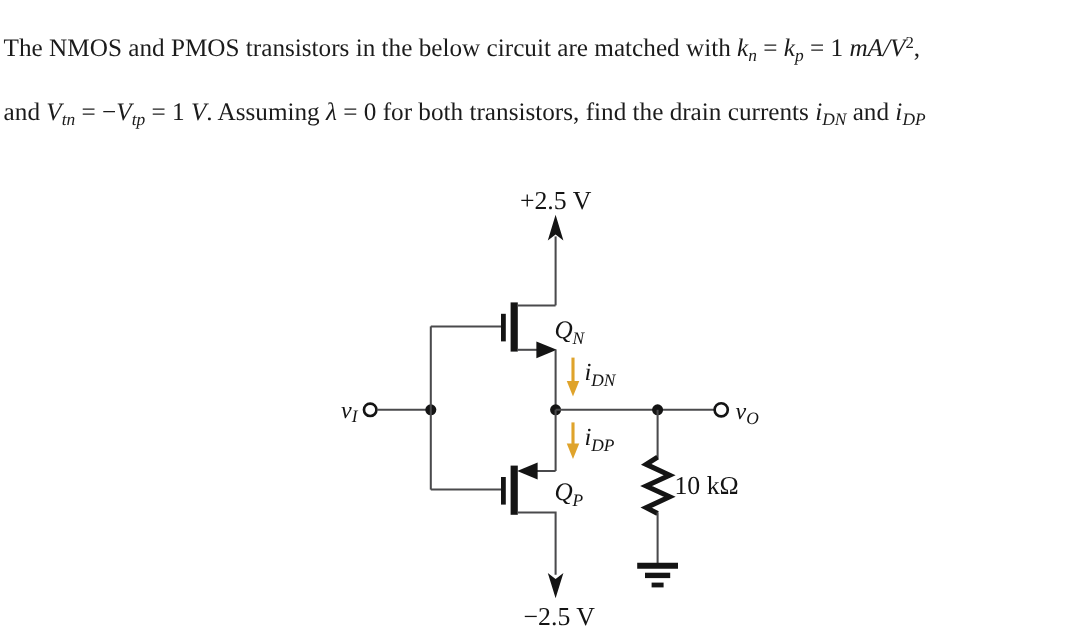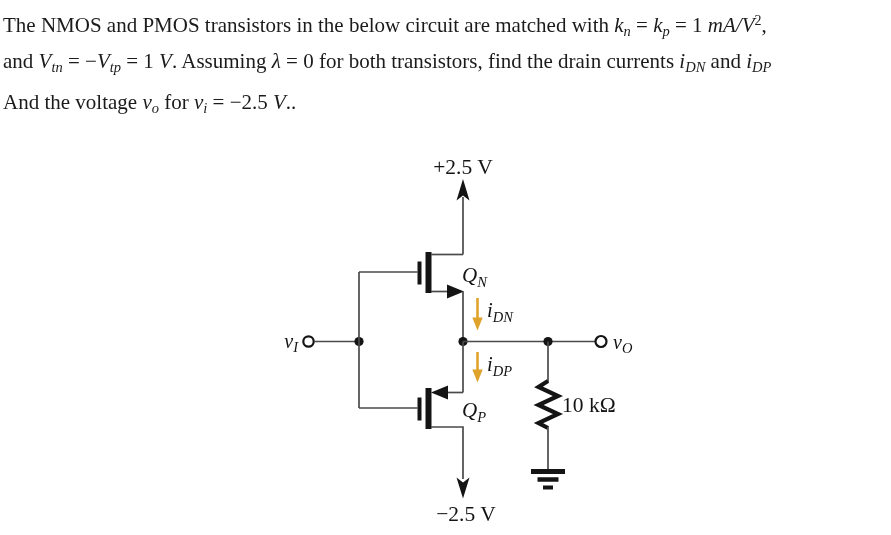--- a/index.html
+++ b/index.html
@@ -1,20 +1,20 @@
 <!DOCTYPE html>
 <html><head>
 <meta charset="utf-8">
 <style>
   html,body{margin:0;padding:0;background:#ffffff;}
   #page{position:relative;width:891px;height:535px;background:#ffffff;overflow:hidden;
         font-family:"Liberation Serif", serif;color:#1b1b1b;}
   
   .problem{position:absolute;left:3px;top:0;width:886px;font-size:21px;}
-  .pline{height:41px;line-height:41px;white-space:nowrap;}
+  .pline{height:41px;line-height:41px;white-space:nowrap;margin-top:16px;}
   .rm{font-style:normal;}
   .it{font-style:italic;}
   .sb{font-style:italic;font-size:14.5px;vertical-align:-4px;}
   .sp{font-style:normal;font-size:14px;vertical-align:7px;}
   
   svg{position:absolute;left:0;top:0;}
   .wire{stroke:#4a4a4c;stroke-width:1.7;fill:none;}
   .sym{stroke:#141414;fill:none;}
   .fillsym{fill:#141414;stroke:none;}
   .term{fill:#ffffff;stroke:#141414;stroke-width:2.2;}
@@ -28,23 +28,20 @@
 <body>
 
 <div id="page">
 
   <div class="problem">
     <div class="pline">
       <span class="rm">The NMOS and PMOS transistors in the below circuit are matched with </span><span class="it">k</span><span class="sb">n</span><span class="rm"> = </span><span class="it">k</span><span class="sb">p</span><span class="rm"> = 1 </span><span class="it">mA</span><span class="it">/</span><span class="it">V</span><span class="sp">2</span><span class="rm">,</span>
     </div>
     <div class="pline">
       <span class="rm">and </span><span class="it">V</span><span class="sb">tn</span><span class="rm"> = −</span><span class="it">V</span><span class="sb">tp</span><span class="rm"> = 1 </span><span class="it">V</span><span class="rm">. Assuming </span><span class="it">λ</span><span class="rm"> = 0 for both transistors, find the drain currents </span><span class="it">i</span><span class="sb">DN</span><span class="rm"> and </span><span class="it">i</span><span class="sb">DP</span>
-    </div>
-    <div class="pline">
-      <span class="rm">And the voltage </span><span class="it">v</span><span class="sb">o</span><span class="rm"> for </span><span class="it">v</span><span class="sb">i</span><span class="rm"> = −2.5 </span><span class="it">V</span><span class="rm">..</span>
     </div>
   </div>
 
   <svg width="891" height="535" viewBox="0 0 891 535">
 
     <g>
       <text class="plain" x="463" y="174" text-anchor="middle">+2.5 V</text>
       <polygon class="fillsym" points="463,179 456.5,200.5 463,195.5 469.5,200.5"></polygon>
       <line class="wire" x1="463" y1="197" x2="463" y2="254.5"></line>
     </g>

